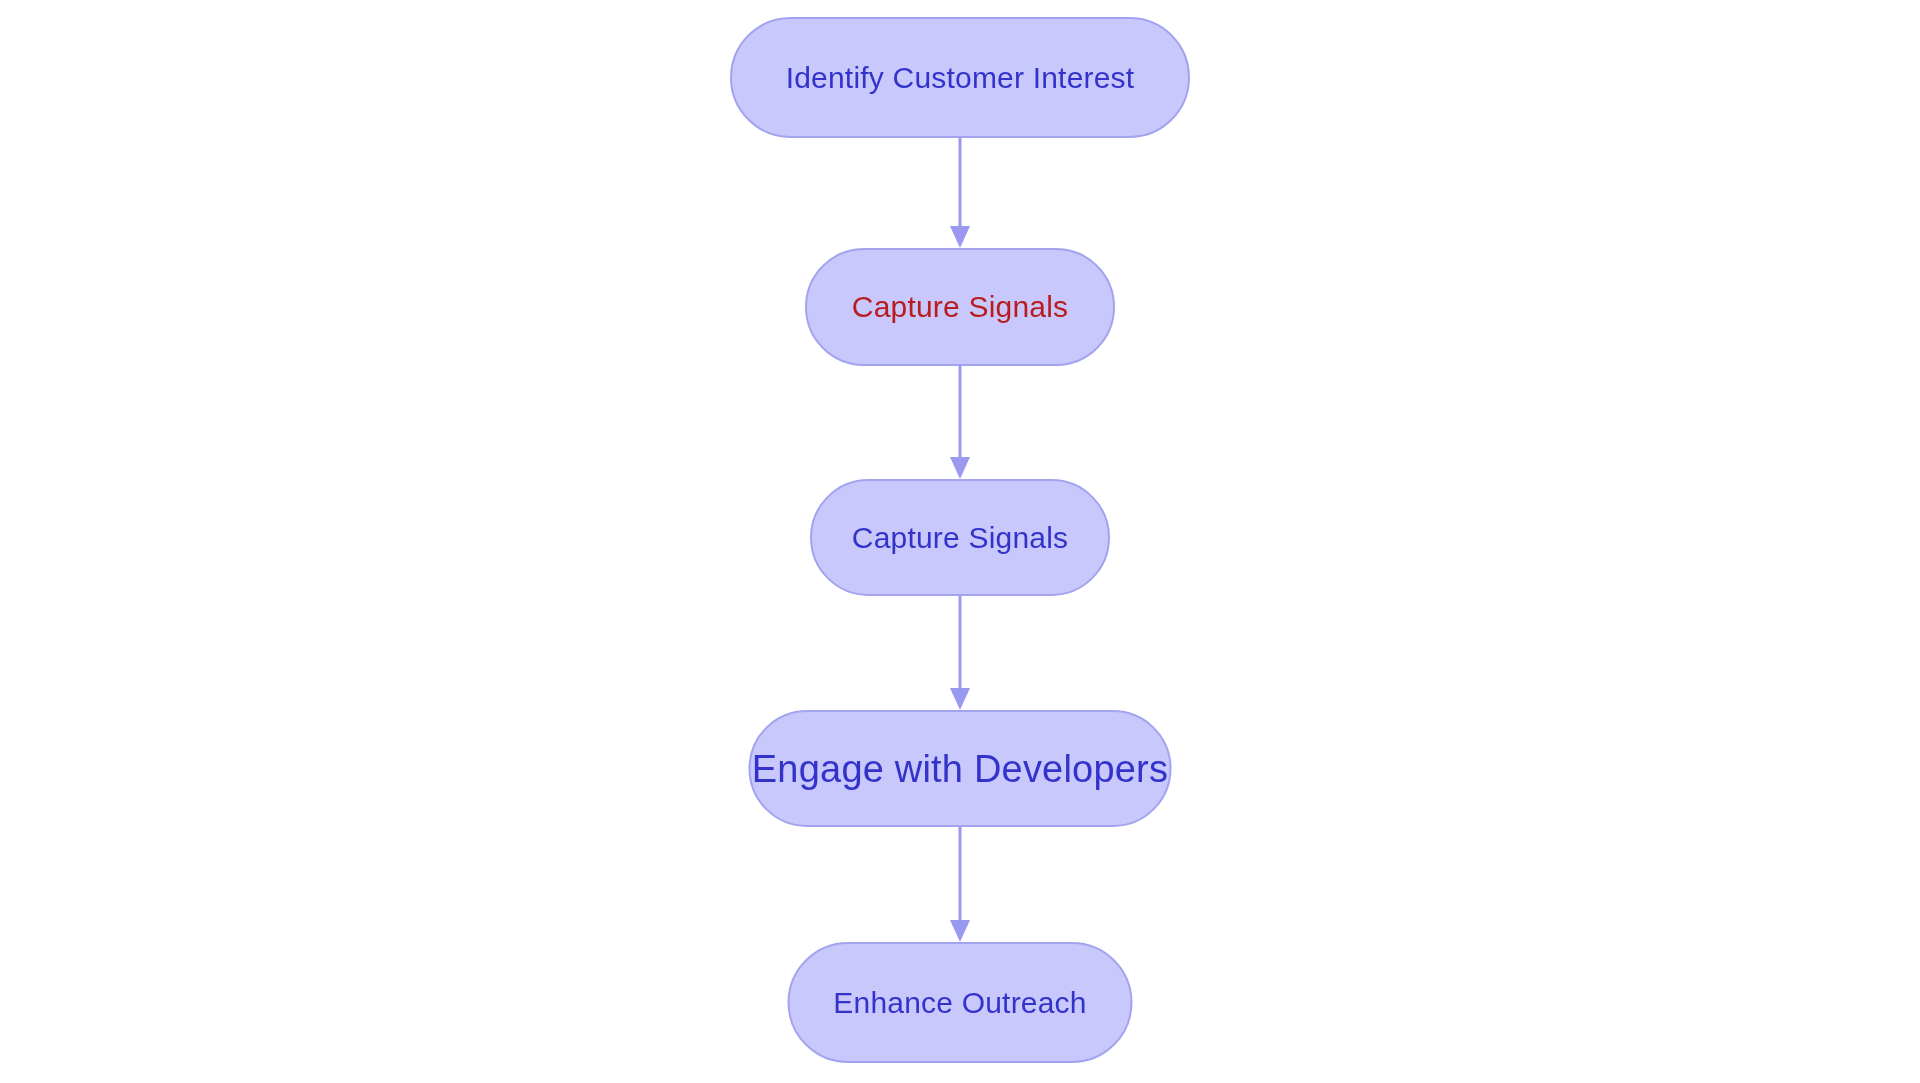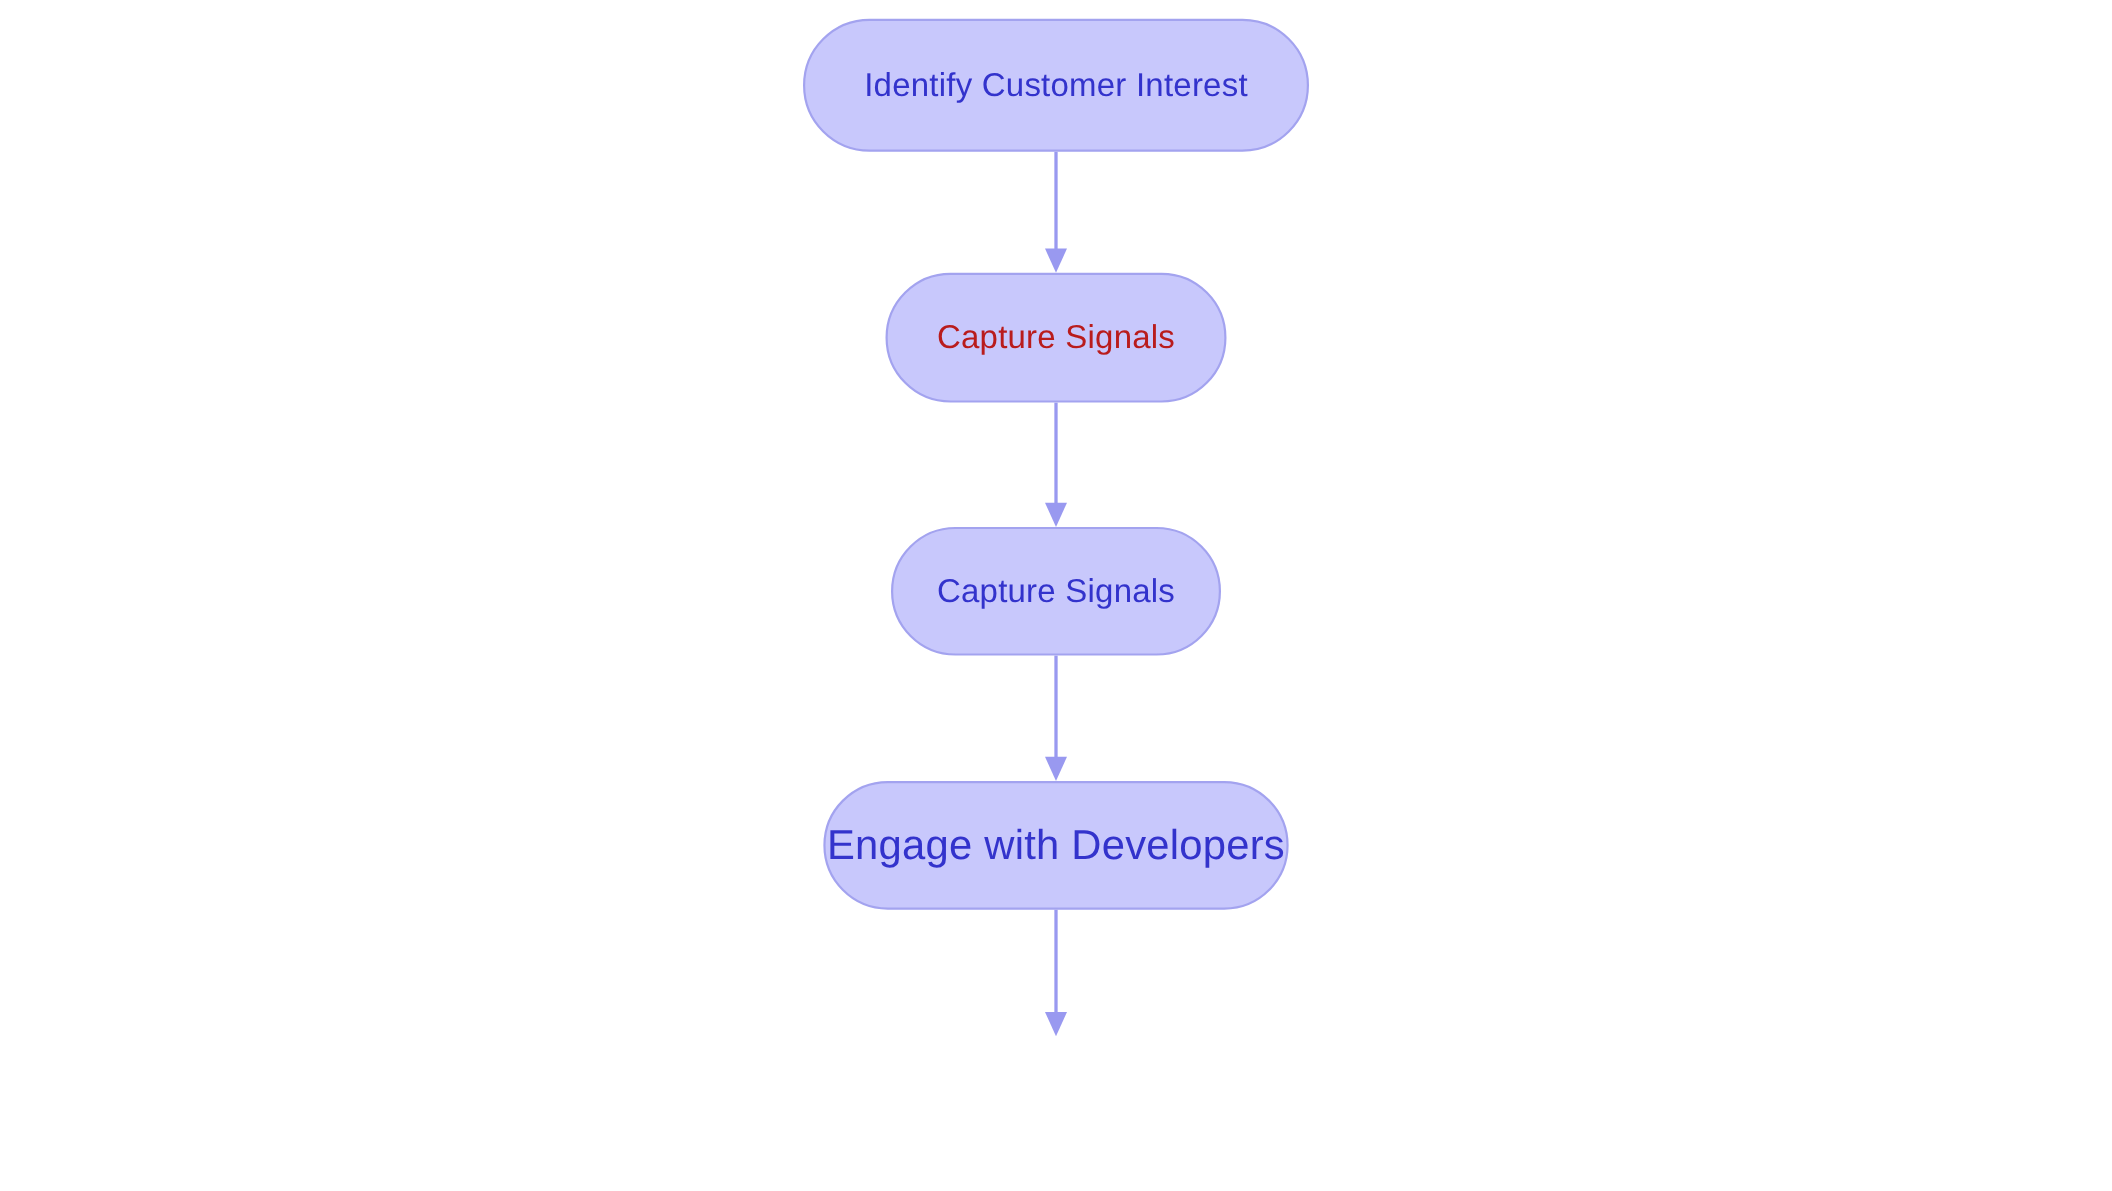--- a/index.html
+++ b/index.html
@@ -93,15 +93,18 @@
       </div>
       <div class="flow-node" style="left: 960px; top: 248px; width: 310px; height: 118px; background: rgb(200, 200, 252); border-color: rgb(163, 163, 239); border-radius: 62px;">
         <span class="flow-node-label" style="color: #b91c1c; font-size: 30px;">Capture Signals</span>
       </div>
       <div class="flow-node" style="left: 960px; top: 479px; width: 300px; height: 117px; background: rgb(200, 200, 252); border-color: rgb(163, 163, 239); border-radius: 62px;">
         <span class="flow-node-label" style="color: rgb(51, 51, 204); font-size: 30px;">Capture Signals</span>
       </div>
       <div class="flow-node" style="left: 960px; top: 710px; width: 423px; height: 117px; background: rgb(200, 200, 252); border-color: rgb(163, 163, 239); border-radius: 62px;">
         <span class="flow-node-label" style="color: rgb(51, 51, 204); font-size: 38px;">Engage with Developers</span>
       </div>
+      <div class="flow-node" style="left: 960px; top: 942px; width: 345px; height: 121px; background: rgb(200, 200, 252); border-color: rgb(163, 163, 239); border-radius: 62px;">
+        <span class="flow-node-label" style="color: rgb(51, 51, 204); font-size: 30px;">Enhance Outreach</span>
+      </div>
     </div>
 
 </div>
 
 </body></html>

